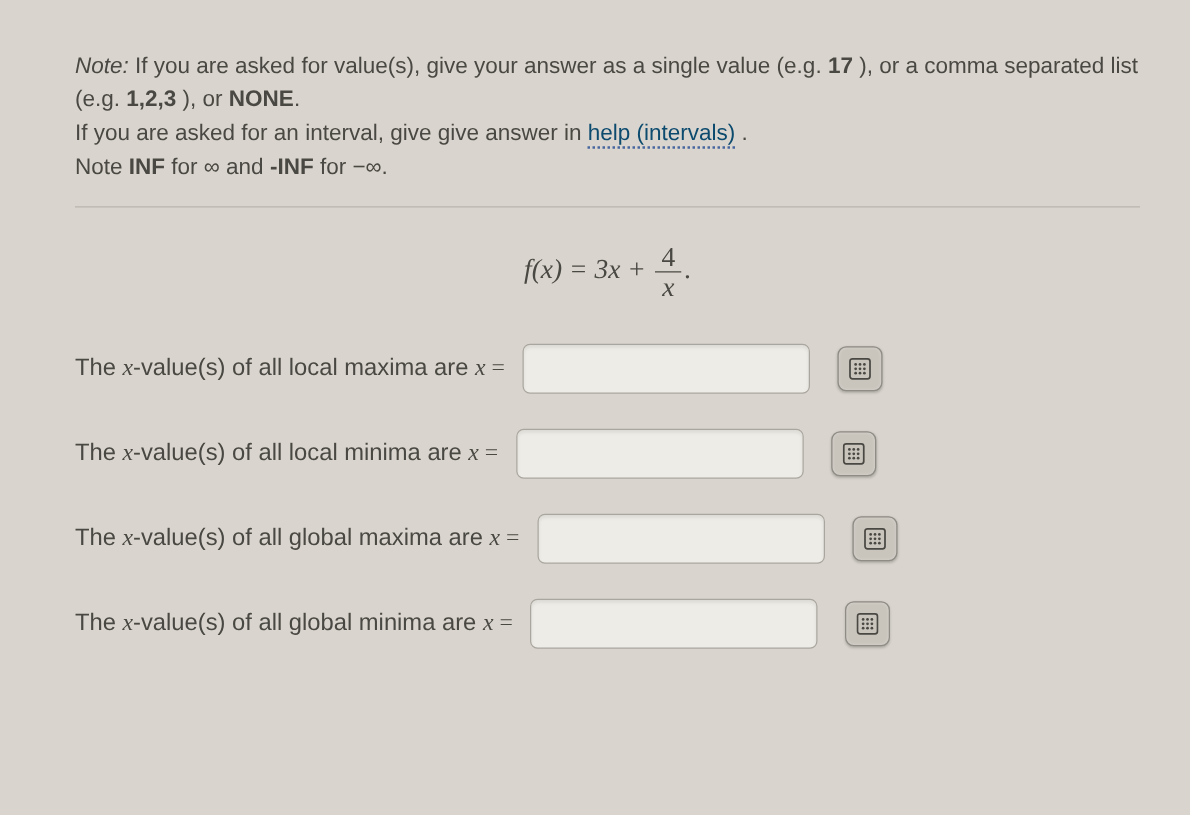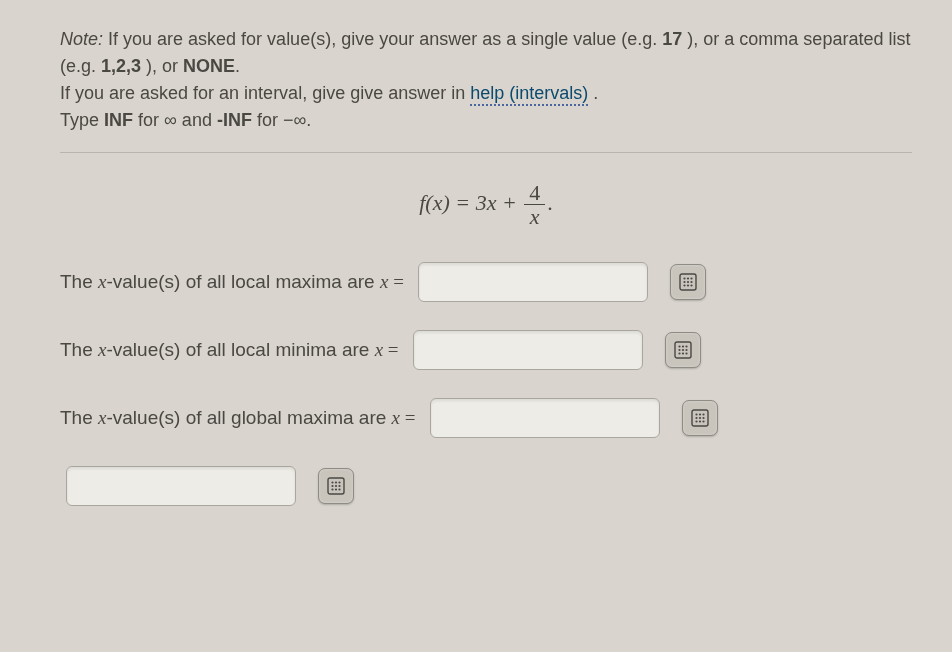--- a/index.html
+++ b/index.html
@@ -8,21 +8,21 @@
     width: 952px;
     height: 652px;
     background: #d9d5ce;
     font-family: Arial, Helvetica, sans-serif;
     color: #4a4843;
     font-size: 18px;
     line-height: 1.5;
     overflow: hidden;
   }
   .page {
-    padding: 26px 40px 10px 60px;
+    padding: 39px 40px 10px 60px;
   }
   .note-block {
     margin-bottom: 18px;
   }
   .note-block strong { font-weight: bold; }
   a.help-link {
     color: #0c4a6e;
     text-decoration: none;
     border-bottom: 2px dotted #4867a0;
     padding-bottom: 1px;
@@ -104,21 +104,21 @@
 </head>
 <body>
 
 <div class="page">
 
   <div class="note-block">
     <span class="lbl-note">Note:</span><span> If you are asked for value(s), give your answer as a single value (e.g. </span><strong>17</strong><span> ), or a comma separated list (e.g. </span><strong>1,2,3</strong><span> ), or </span><strong>NONE</strong><span>.</span>
     <br>
     <span>If you are asked for an interval, give give answer in </span><a class="help-link">help (intervals)</a><span> .</span>
     <br>
-    <span>Type </span><strong>INF</strong><span> for ∞ and </span><strong>-INF</strong><span> for −∞.</span>
+    <span>Note </span><strong>INF</strong><span> for ∞ and </span><strong>-INF</strong><span> for −∞.</span>
   </div>
 
   <hr class="sep">
 
 
   <div class="equation">
     <span class="fx">f(x) = 3x + </span>
     <span class="frac">
       <span class="num">4</span>
       <span class="den">x</span>
@@ -182,20 +182,23 @@
           <circle cx="9" cy="9" r="1.1" fill="#4a4843"></circle>
           <circle cx="12.5" cy="9" r="1.1" fill="#4a4843"></circle>
         <circle cx="5.5" cy="12.5" r="1.1" fill="#4a4843"></circle>
           <circle cx="9" cy="12.5" r="1.1" fill="#4a4843"></circle>
           <circle cx="12.5" cy="12.5" r="1.1" fill="#4a4843"></circle>
       </svg>
     </div>
   </div>
 
   <div class="qrow">
+    <span class="prompt">
+      <span>The </span><span class="mvar">x</span><eqspan class="mvar"></eqspan><span>-value(s) of all global minima are </span><span class="mvar">x</span><span class="eq"> =</span>
+    </span>
     <input class="answer-input" type="text" style="">
     <div class="kbd-btn">
       <svg width="18" height="18" viewBox="0 0 18 18">
         <rect x="1" y="1" width="16" height="16" rx="2" fill="none" stroke="#4a4843" stroke-width="1.4"></rect>
         <circle cx="5.5" cy="5.5" r="1.1" fill="#4a4843"></circle>
           <circle cx="9" cy="5.5" r="1.1" fill="#4a4843"></circle>
           <circle cx="12.5" cy="5.5" r="1.1" fill="#4a4843"></circle>
         <circle cx="5.5" cy="9" r="1.1" fill="#4a4843"></circle>
           <circle cx="9" cy="9" r="1.1" fill="#4a4843"></circle>
           <circle cx="12.5" cy="9" r="1.1" fill="#4a4843"></circle>

